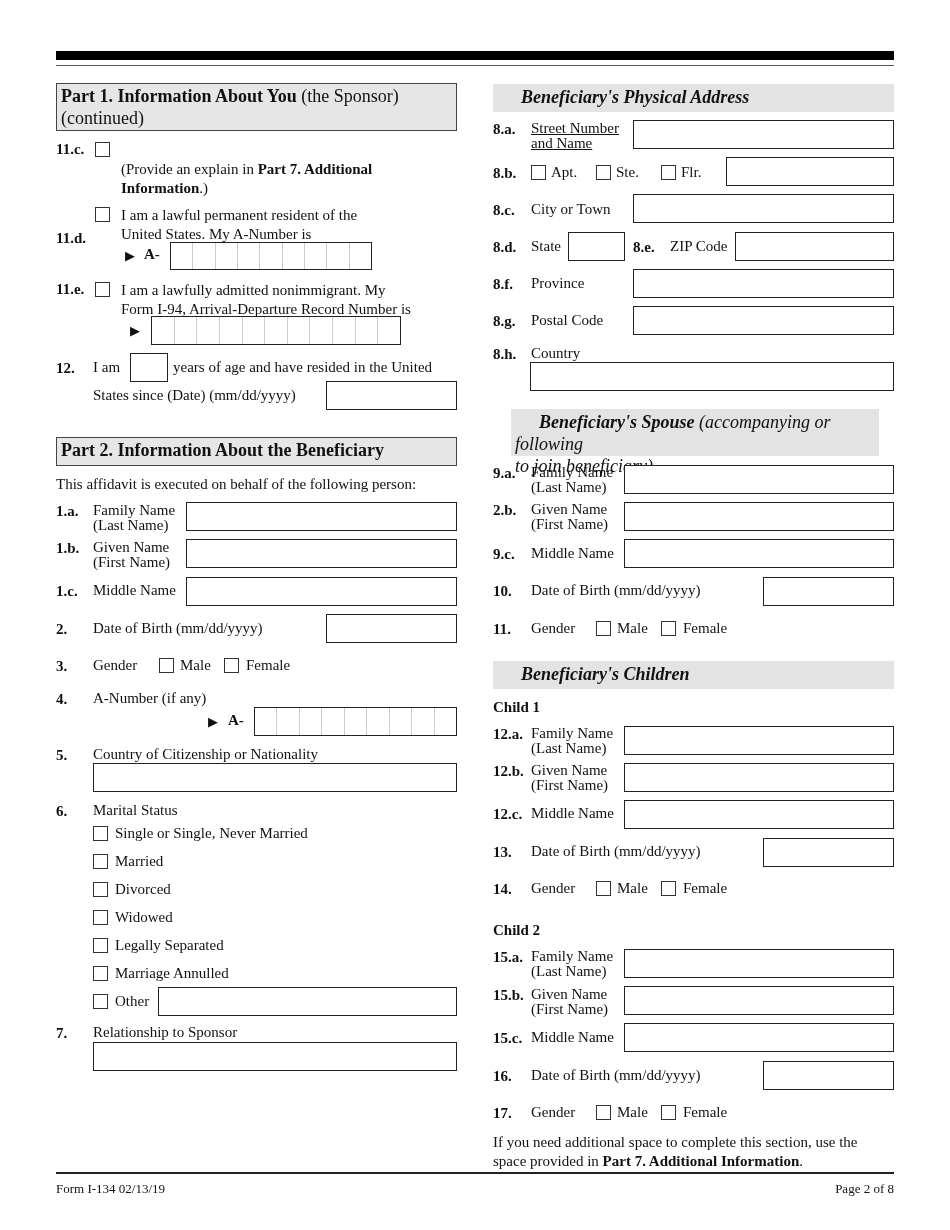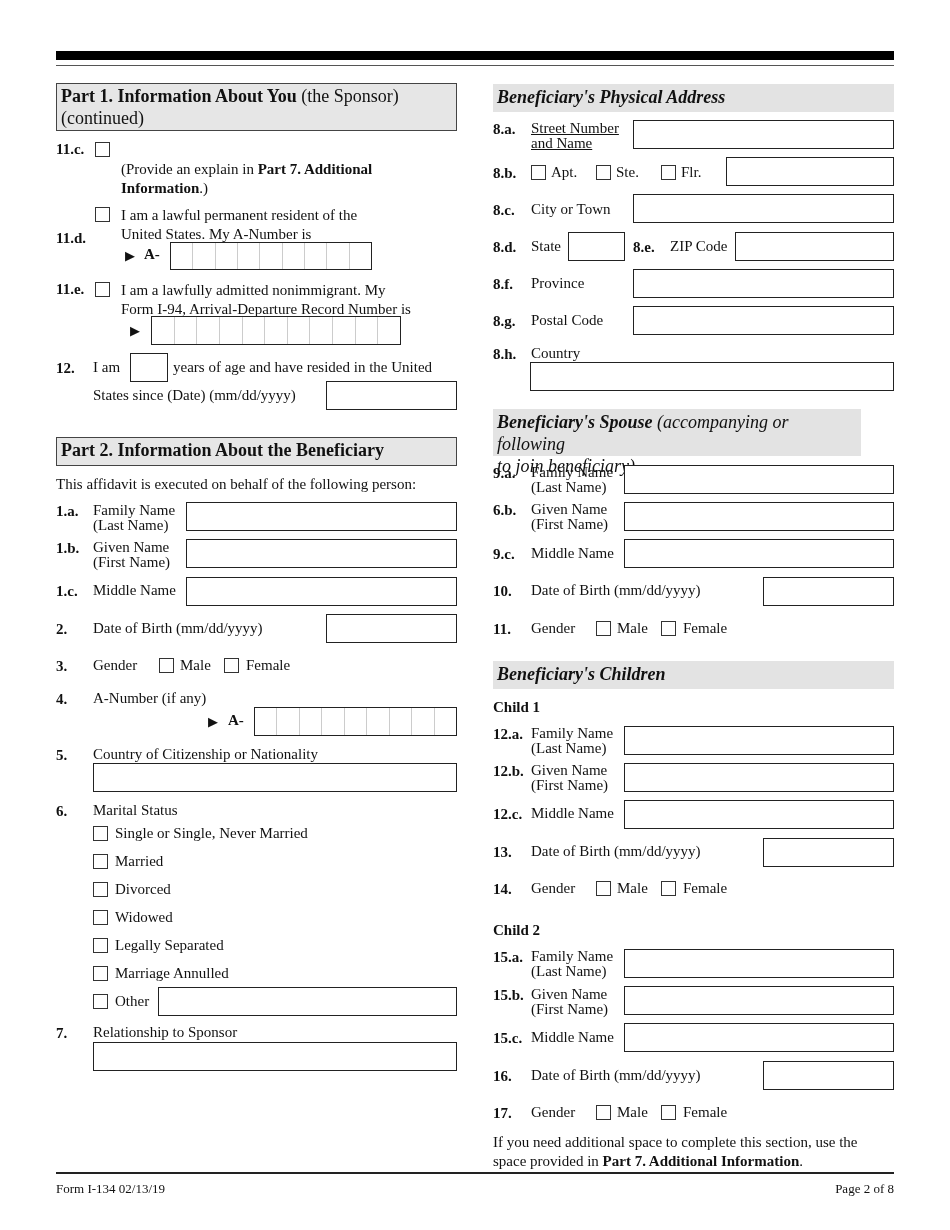--- a/index.html
+++ b/index.html
@@ -5,21 +5,21 @@
   html, body { margin:0; padding:0; background:#ffffff; }
   body { width:950px; height:1230px; position:relative; overflow:hidden;
          font-family:"Liberation Serif", "DejaVu Serif", serif; color:#111; font-size:15px; }
   .abs { position:absolute; }
   .bar-thick { left:56px; top:51px; width:838px; height:9px; background:#000; }
   .bar-thin { left:56px; top:65px; width:838px; height:1px; background:#555; }
   .part-hdr { background:#e6e6e6; border:1px solid #444; box-sizing:border-box;
               font-size:18px; line-height:22px; padding:1px 4px; }
   .part-hdr b { font-weight:bold; }
   .sec-hdr { background:#e3e3e3; font-size:18px; line-height:22px; padding:2px 4px; box-sizing:border-box; font-style:italic; }
-  .sec-hdr b { font-weight:bold; }
+  .sec-hdr b { font-weight:bold;margin-left:24px; }
   .num { font-weight:bold; font-size:15px; }
   .lbl { font-size:15px; line-height:15px; }
   .box { border:1px solid #222; border-right-width:1.5px; border-bottom-width:1.5px; box-sizing:border-box; background:#fff; }
   .cb { width:15px; height:15px; border:1px solid #333; box-sizing:border-box; background:#fff; }
   .cells { display:flex; border:1px solid #222; box-sizing:border-box; background:#fff; }
   .cells .cell { flex:1; border-right:1px solid #ccc; }
   .cells .cell:last-child { border-right:none; }
   .arrow { font-size:13px; }
   .footer-line { left:56px; top:1172px; width:838px; height:2px; background:#222; }
   .footer { font-size:13px; }
@@ -201,32 +201,32 @@
 <div class="abs box" style="left:633px;top:269px;width:261px;height:29px;"></div>
 
 <span class="abs num" style="left:493px;top:313px;">8.g.</span>
 <span class="abs lbl" style="left:531px;top:313px;">Postal Code</span>
 <div class="abs box" style="left:633px;top:306px;width:261px;height:29px;"></div>
 
 <span class="abs num" style="left:493px;top:346px;">8.h.</span>
 <span class="abs lbl" style="left:531px;top:346px;">Country</span>
 <div class="abs box" style="left:530px;top:362px;width:364px;height:29px;"></div>
 
-<div class="abs sec-hdr" style="left:493px;top:409px;width:368px;height:47px;">
+<div class="abs sec-hdr" style="left:511px;top:409px;width:368px;height:47px;">
   <b>Beneficiary's Spouse</b><span> (accompanying or following</span><br>
   <span>to join beneficiary)</span>
 </div>
 
 <span class="abs num" style="left:493px;top:465px;">9.a.</span>
 <div class="abs lbl" style="left:531px;top:465px;">
   <span>Family Name</span><br><span>(Last Name)</span>
 </div>
 <div class="abs box" style="left:624px;top:465px;width:270px;height:29px;"></div>
 
-<span class="abs num" style="left:493px;top:502px;">6.b.</span>
+<span class="abs num" style="left:493px;top:502px;">2.b.</span>
 <div class="abs lbl" style="left:531px;top:502px;">
   <span>Given Name</span><br><span>(First Name)</span>
 </div>
 <div class="abs box" style="left:624px;top:502px;width:270px;height:29px;"></div>
 
 <span class="abs num" style="left:493px;top:546px;">9.c.</span>
 <span class="abs lbl" style="left:531px;top:546px;">Middle Name</span>
 <div class="abs box" style="left:624px;top:539px;width:270px;height:29px;"></div>
 
 <span class="abs num" style="left:493px;top:583px;">10.</span>

